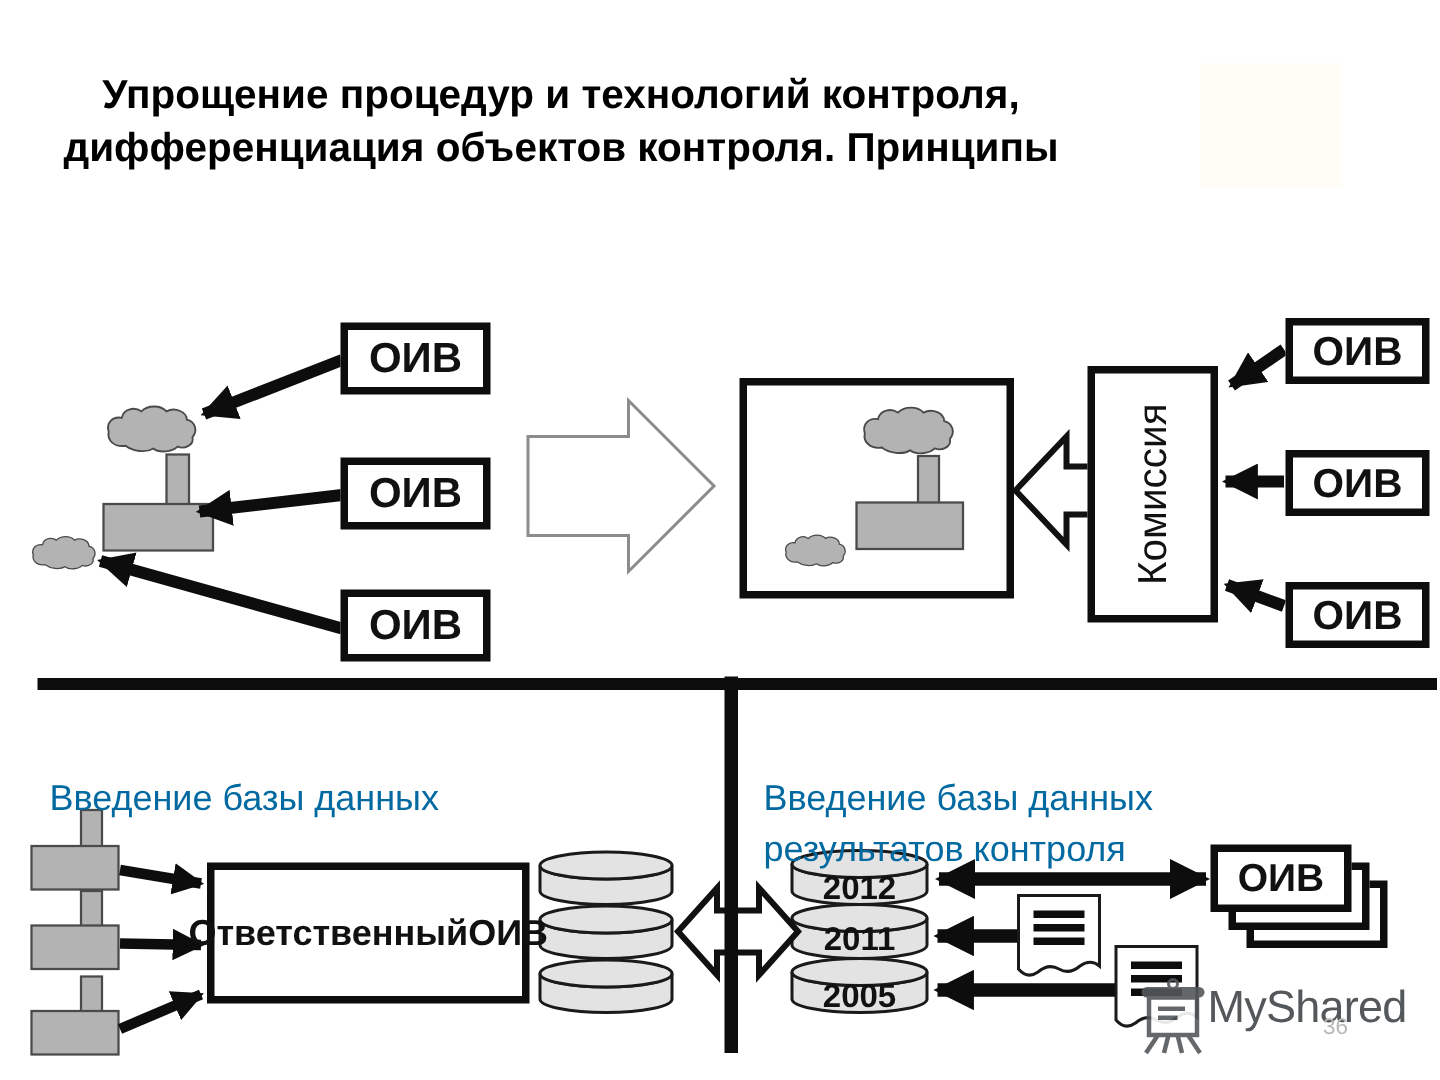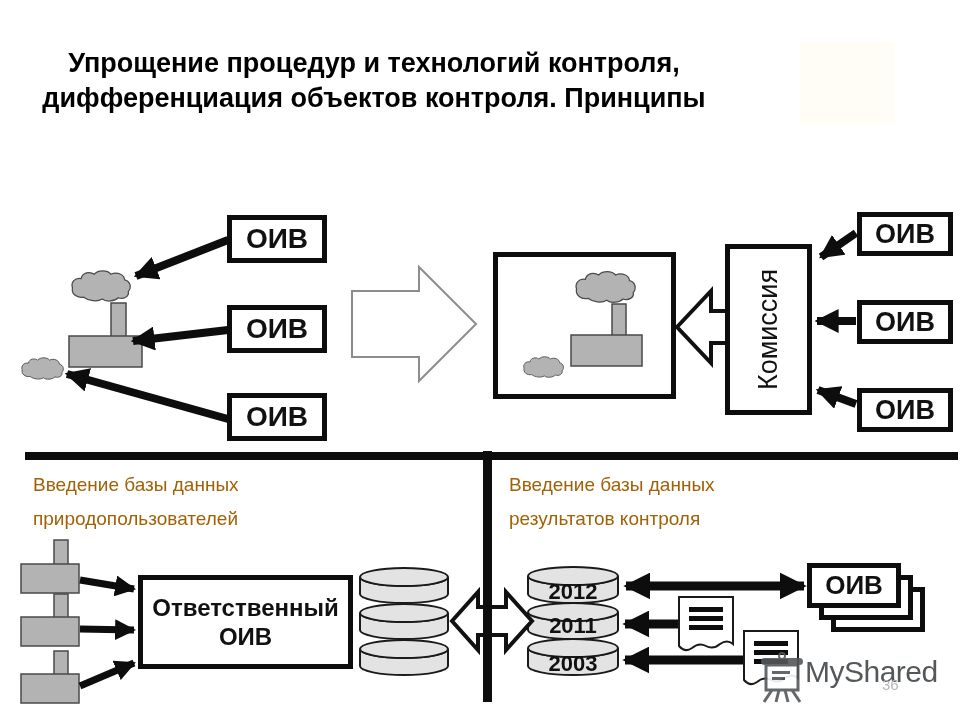--- a/index.html
+++ b/index.html
@@ -4,30 +4,30 @@
 <style>
   html,body{margin:0;padding:0;background:#fff;}
   *{box-sizing:border-box;}
   .slide{position:relative;width:960px;height:720px;background:#ffffff;overflow:hidden;
          font-family:"Liberation Sans",sans-serif;color:#111;}
   .abs{position:absolute;}
   .patch{left:800px;top:42px;width:95px;height:83px;background:#fffdf5;}
   .title{left:28px;top:46px;width:692px;text-align:center;font-size:27px;font-weight:bold;
          line-height:35px;color:#000;}
   .h-matrix{left:30px;top:176px;font-size:26px;color:#1a1a1a;}
-  .h-sub{font-size:19px;line-height:34px;color:#a16207;}
+  .h-sub{font-size:24px;line-height:34px;color:#0369a1;margin-top:48px;}
   .h-left{left:33px;top:468px;}
   .h-right{left:509px;top:468px;}
   .box{border:5px solid #0d0d0d;background:#fff;display:flex;align-items:center;justify-content:center;}
   .oiv-l{left:227px;width:100px;height:48px;font-size:28px;font-weight:bold;}
   .oiv-r{left:857px;width:96px;height:44px;font-size:27px;font-weight:bold;}
   .factory-frame{left:493px;top:252px;width:183px;height:147px;border:5px solid #0d0d0d;background:transparent;}
   .komissiya{left:725px;top:244px;width:87px;height:171px;}
   .komissiya span{transform:rotate(-90deg);white-space:nowrap;font-size:27px;color:#111;}
-  .resp{left:138px;top:575px;width:215px;height:94px;flex-direction:column;
+  .resp{left:138px;top:575px;width:215px;height:94px;flex-direction:row;
         font-size:24px;font-weight:bold;line-height:29px;text-align:center;}
   .year{width:90px;height:24px;left:528px;text-align:center;font-size:22px;font-weight:bold;color:#111;}
   .paper{width:94px;height:45px;border:5px solid #0d0d0d;background:#fff;}
   .paper-front{font-size:26px;font-weight:bold;display:flex;align-items:center;justify-content:center;}
   .brand{left:805px;top:655px;font-size:30px;font-weight:400;letter-spacing:-0.5px;color:#54585a;}
   .pagenum{left:882px;top:676px;font-size:15px;color:#b8b8b8;}
   svg.layer{position:absolute;left:0;top:0;pointer-events:none;}
   .txt-layer{position:absolute;left:0;top:0;width:960px;height:720px;}
 </style>
 </head>
@@ -178,36 +178,35 @@
       </div>
     <div class="abs box oiv-r" style="top:300px">
       <span>ОИВ</span>
       </div>
     <div class="abs box oiv-r" style="top:388px">
       <span>ОИВ</span>
       </div>
 
     <div class="abs h-sub h-left">
       <div>Введение базы данных</div>
-      <div>природопользователей</div>
     </div>
 
     <div class="abs h-sub h-right">
       <div>Введение базы данных</div>
       <div>результатов контроля</div>
     </div>
 
     <div class="abs box resp">
       <div>Ответственный</div>
       <div>ОИВ</div>
     </div>
 
     <div class="abs year" style="top:579px">2012</div>
     <div class="abs year" style="top:613px">2011</div>
-    <div class="abs year" style="top:651px">2003</div>
+    <div class="abs year" style="top:651px">2005</div>
 
     <div class="abs paper" style="left:831px;top:587px"></div>
     <div class="abs paper" style="left:819px;top:575px"></div>
     <div class="abs paper paper-front" style="left:807px;top:563px">
       <span>ОИВ</span>
     </div>
 
     <div class="abs brand">MyShared</div>
     <div class="abs pagenum">36</div>
   </div>

